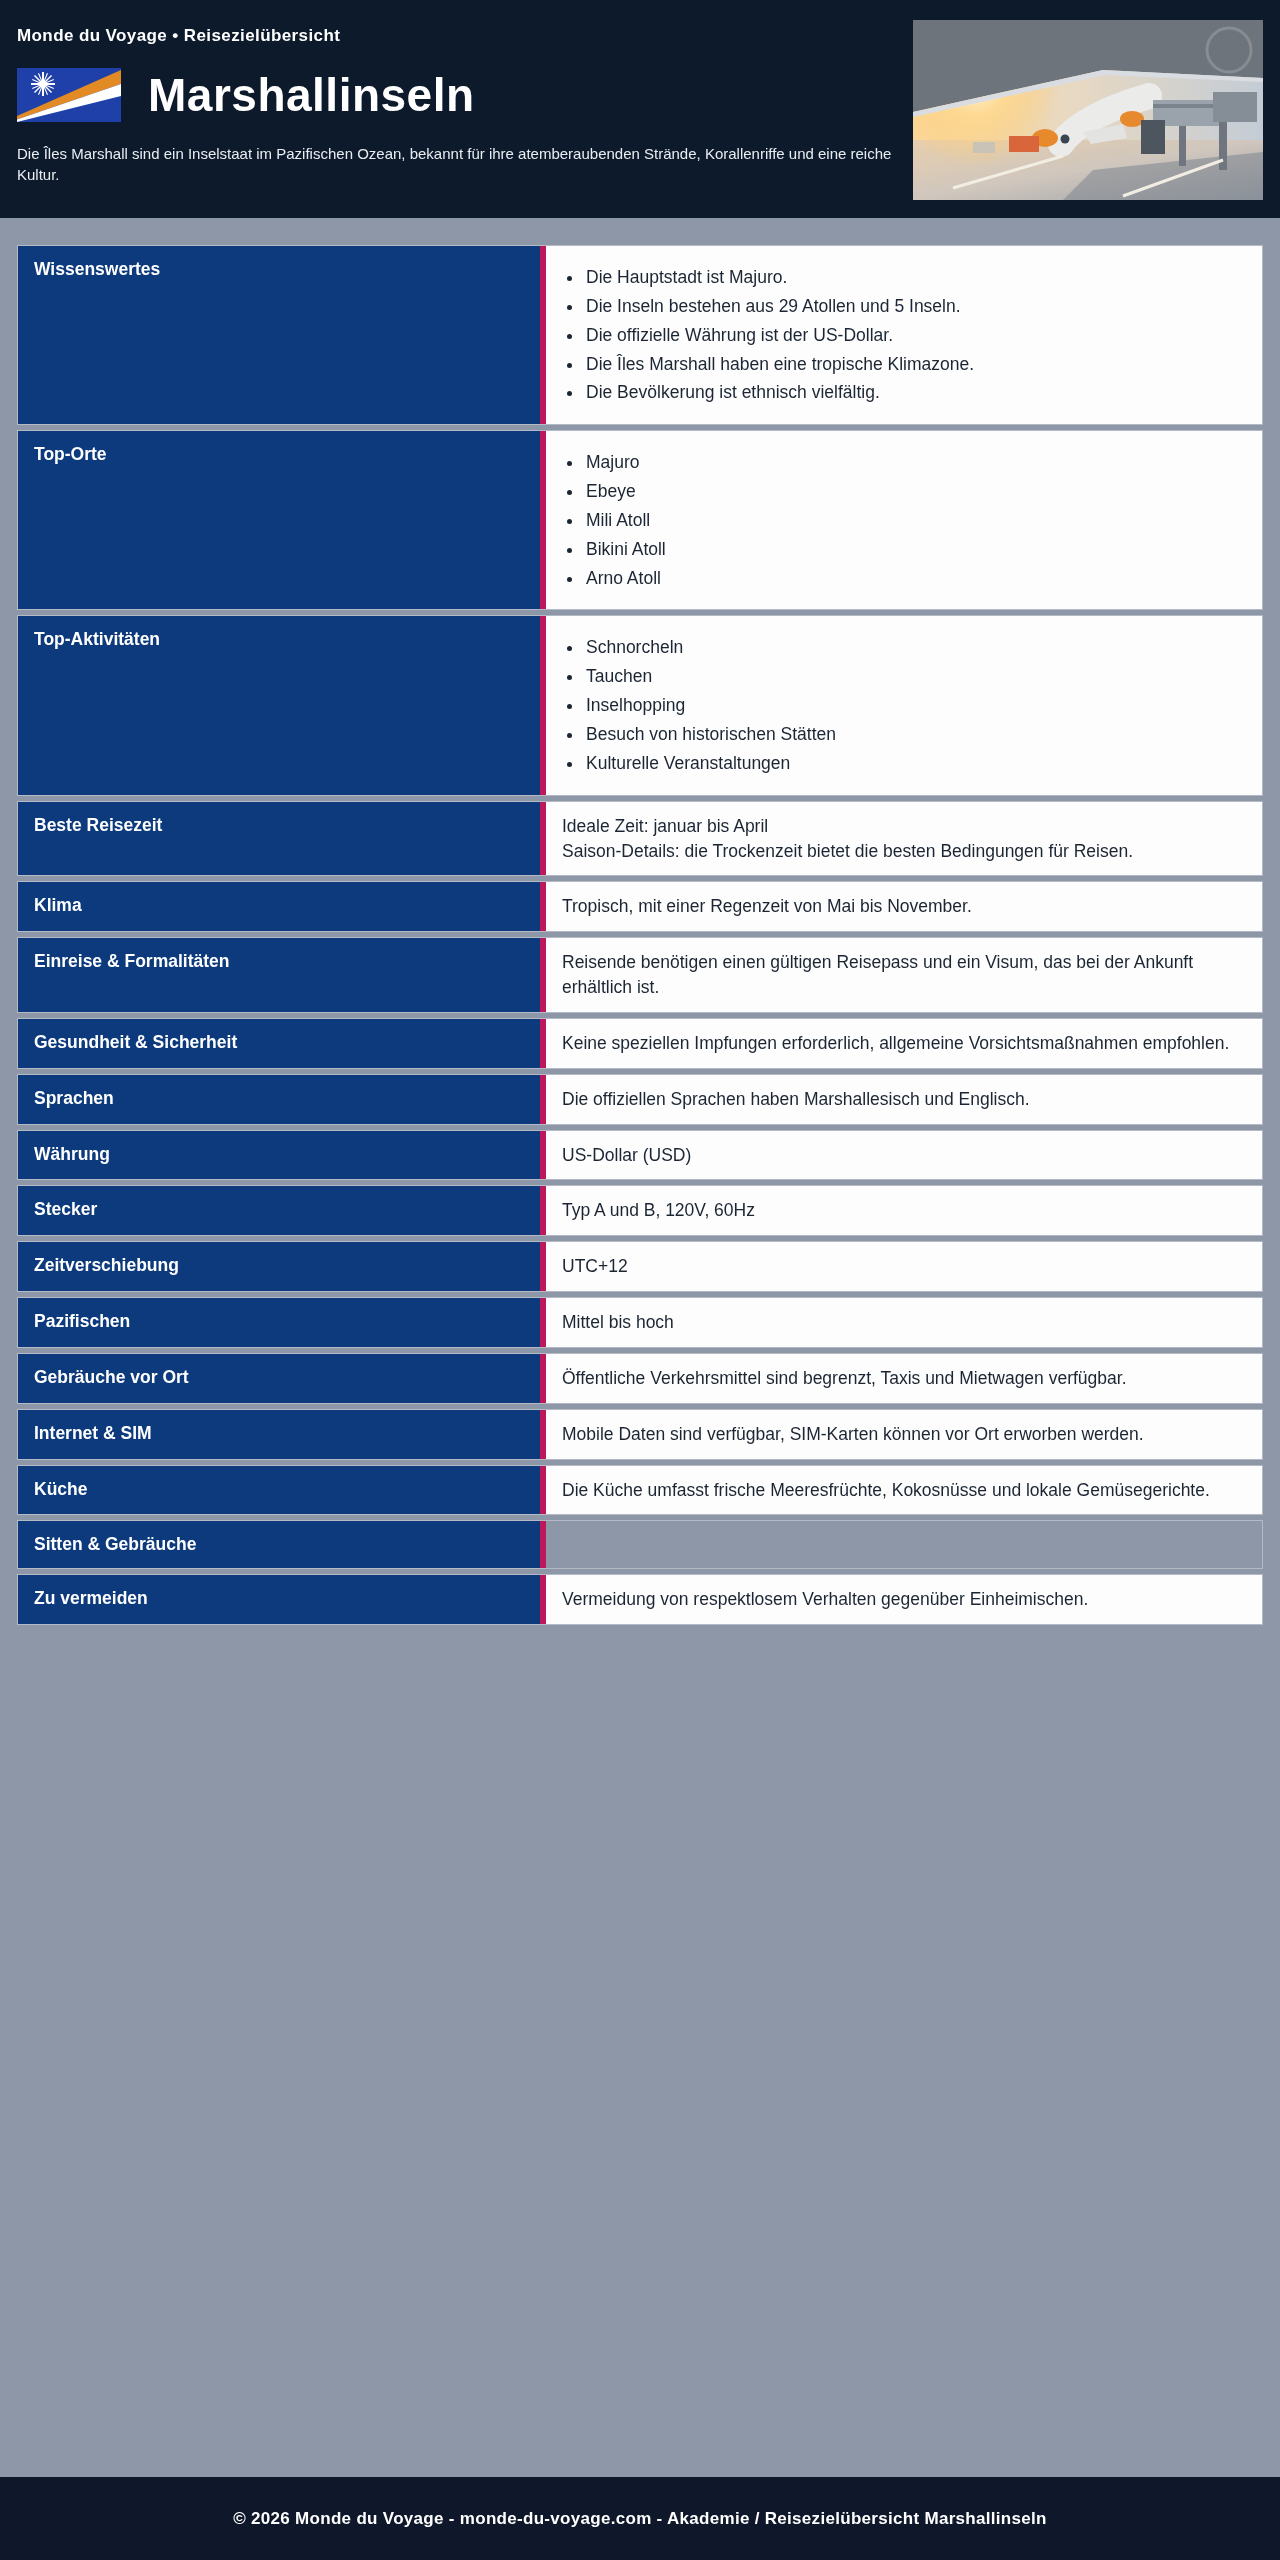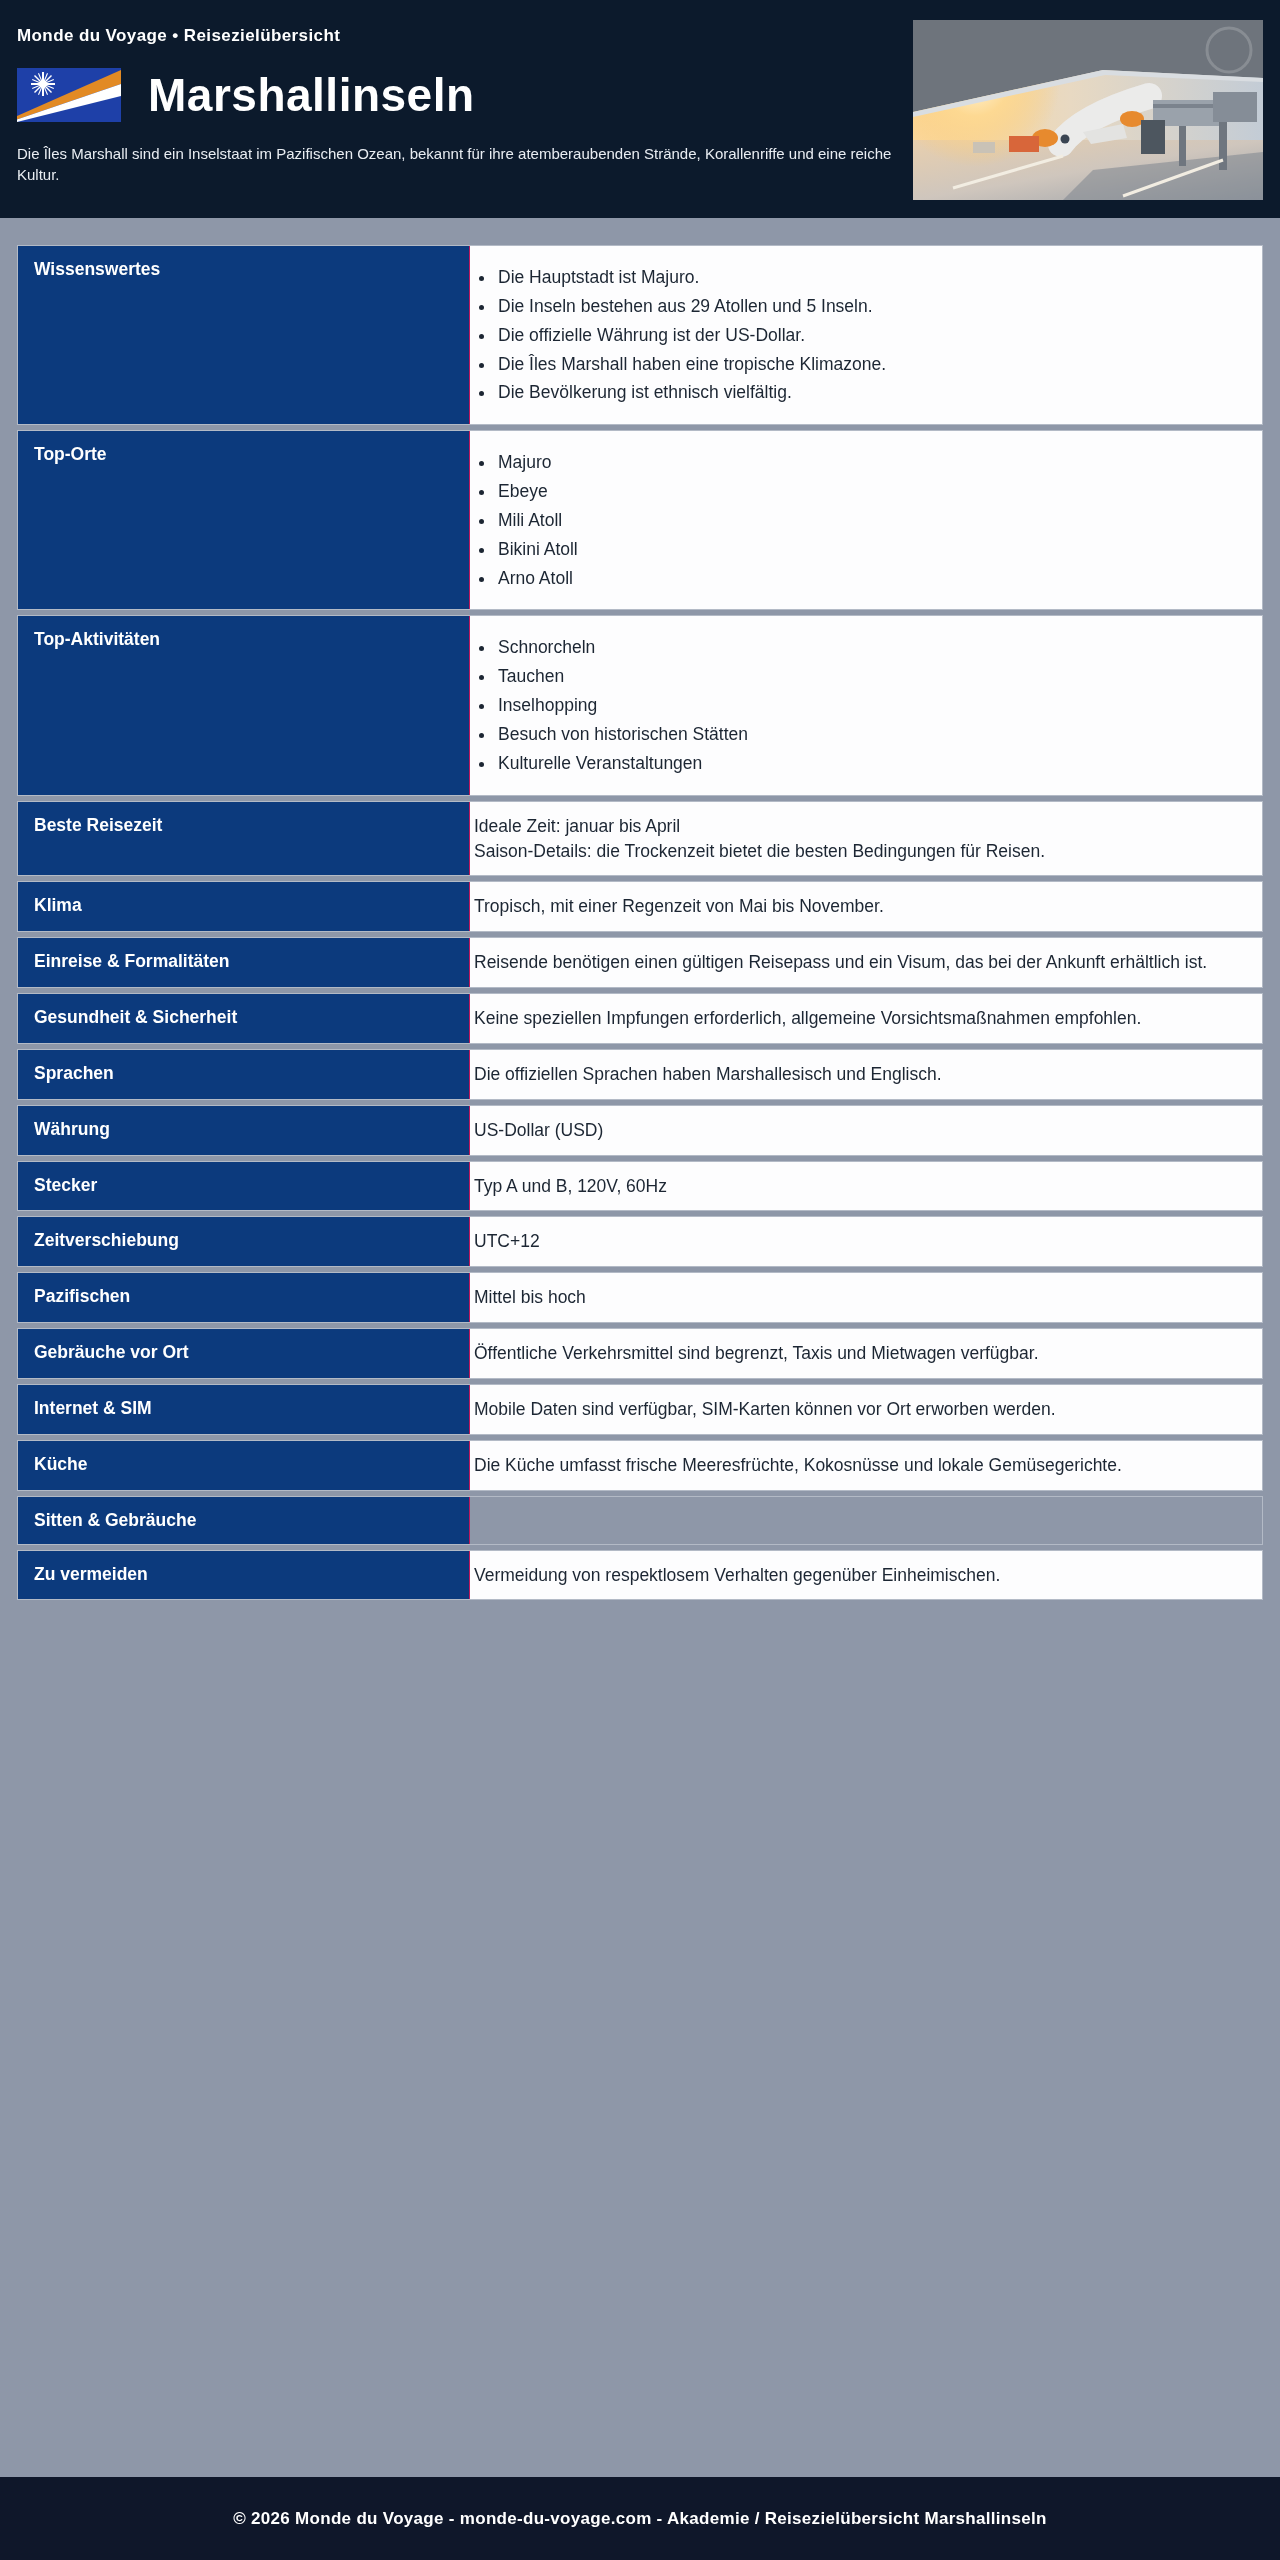--- a/index.html
+++ b/index.html
@@ -43,31 +43,31 @@
   
   main {
     padding:27px 17px 0 17px;
     display:flex; flex-direction:column; gap:5px;
   }
   .row {
     display:flex; align-items:stretch;
     border:1px solid #b3bac6;
   }
   .cell-label {
-    width:452px; flex:none; box-sizing:border-box;
+    width:528px; flex:none; box-sizing:border-box;
     background:#0c3a7d; color:#ffffff;
     font-weight:bold; font-size:17.5px;
     padding:13px 16px;
-    border-right:1px solid #be185d;
+    border-right:6px solid #be185d;
   }
   .cell-content {
     flex:1; box-sizing:border-box;
     background:#fdfdfe; color:#1c2633;
     font-size:17.5px; line-height:1.42;
-    padding:12px 4px;
+    padding:12px 16px;
   }
   .cell-content p { margin:0; }
   .cell-content ul { margin:4px 0; padding-left:22px; }
   .cell-content li { margin:4px 0; padding-left:2px; }
   .row.has-list .cell-content { padding-top:15px; padding-bottom:15px; }
 
   
   footer {
     margin-top:auto;
     background:#0f172a; color:#ffffff;

